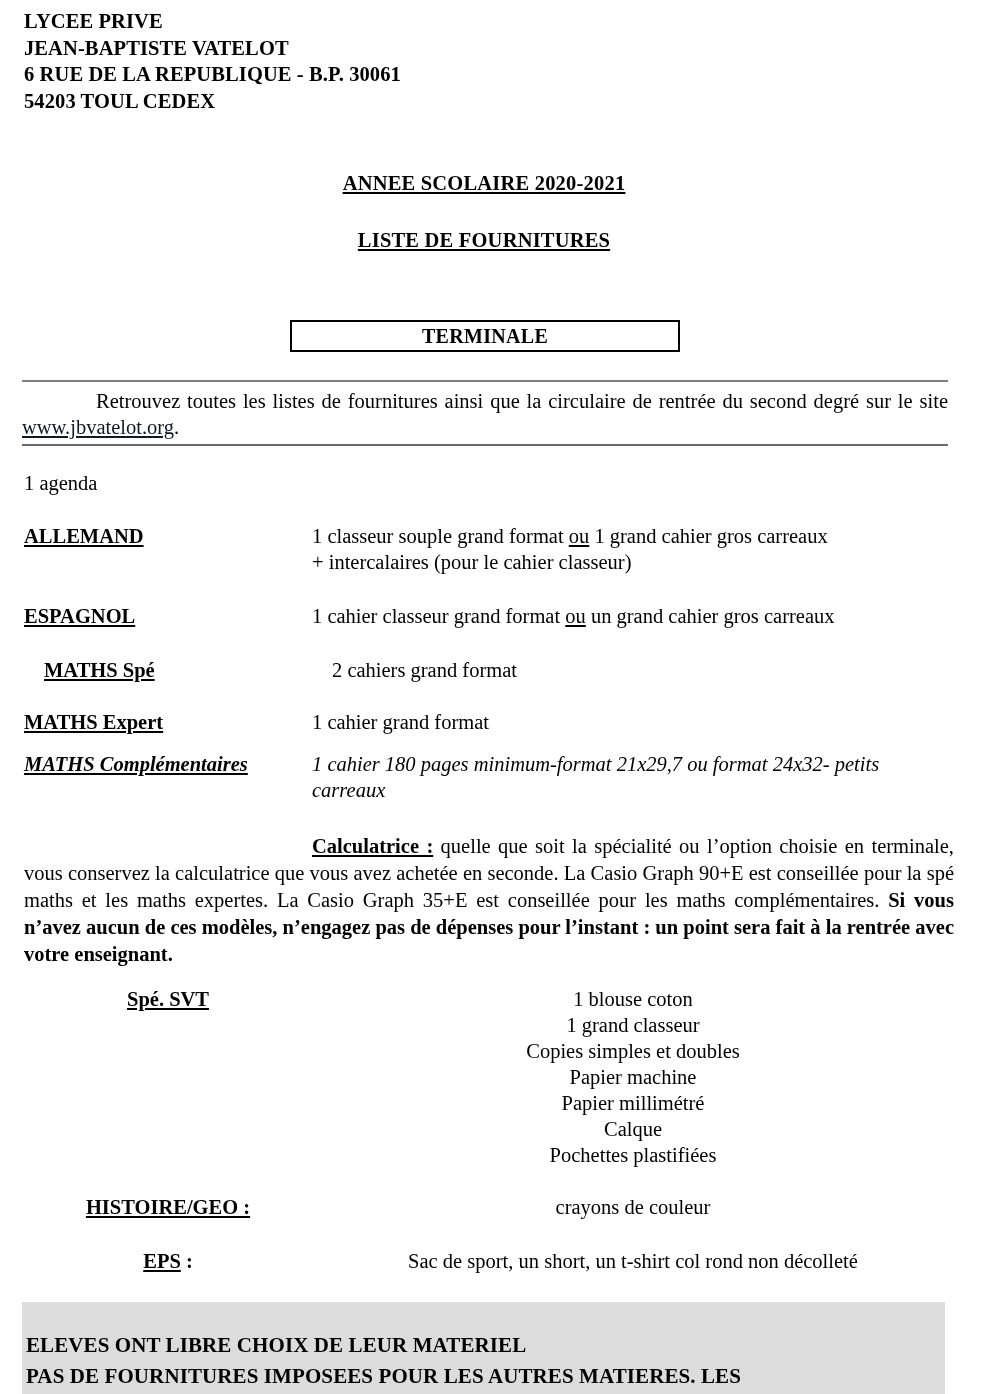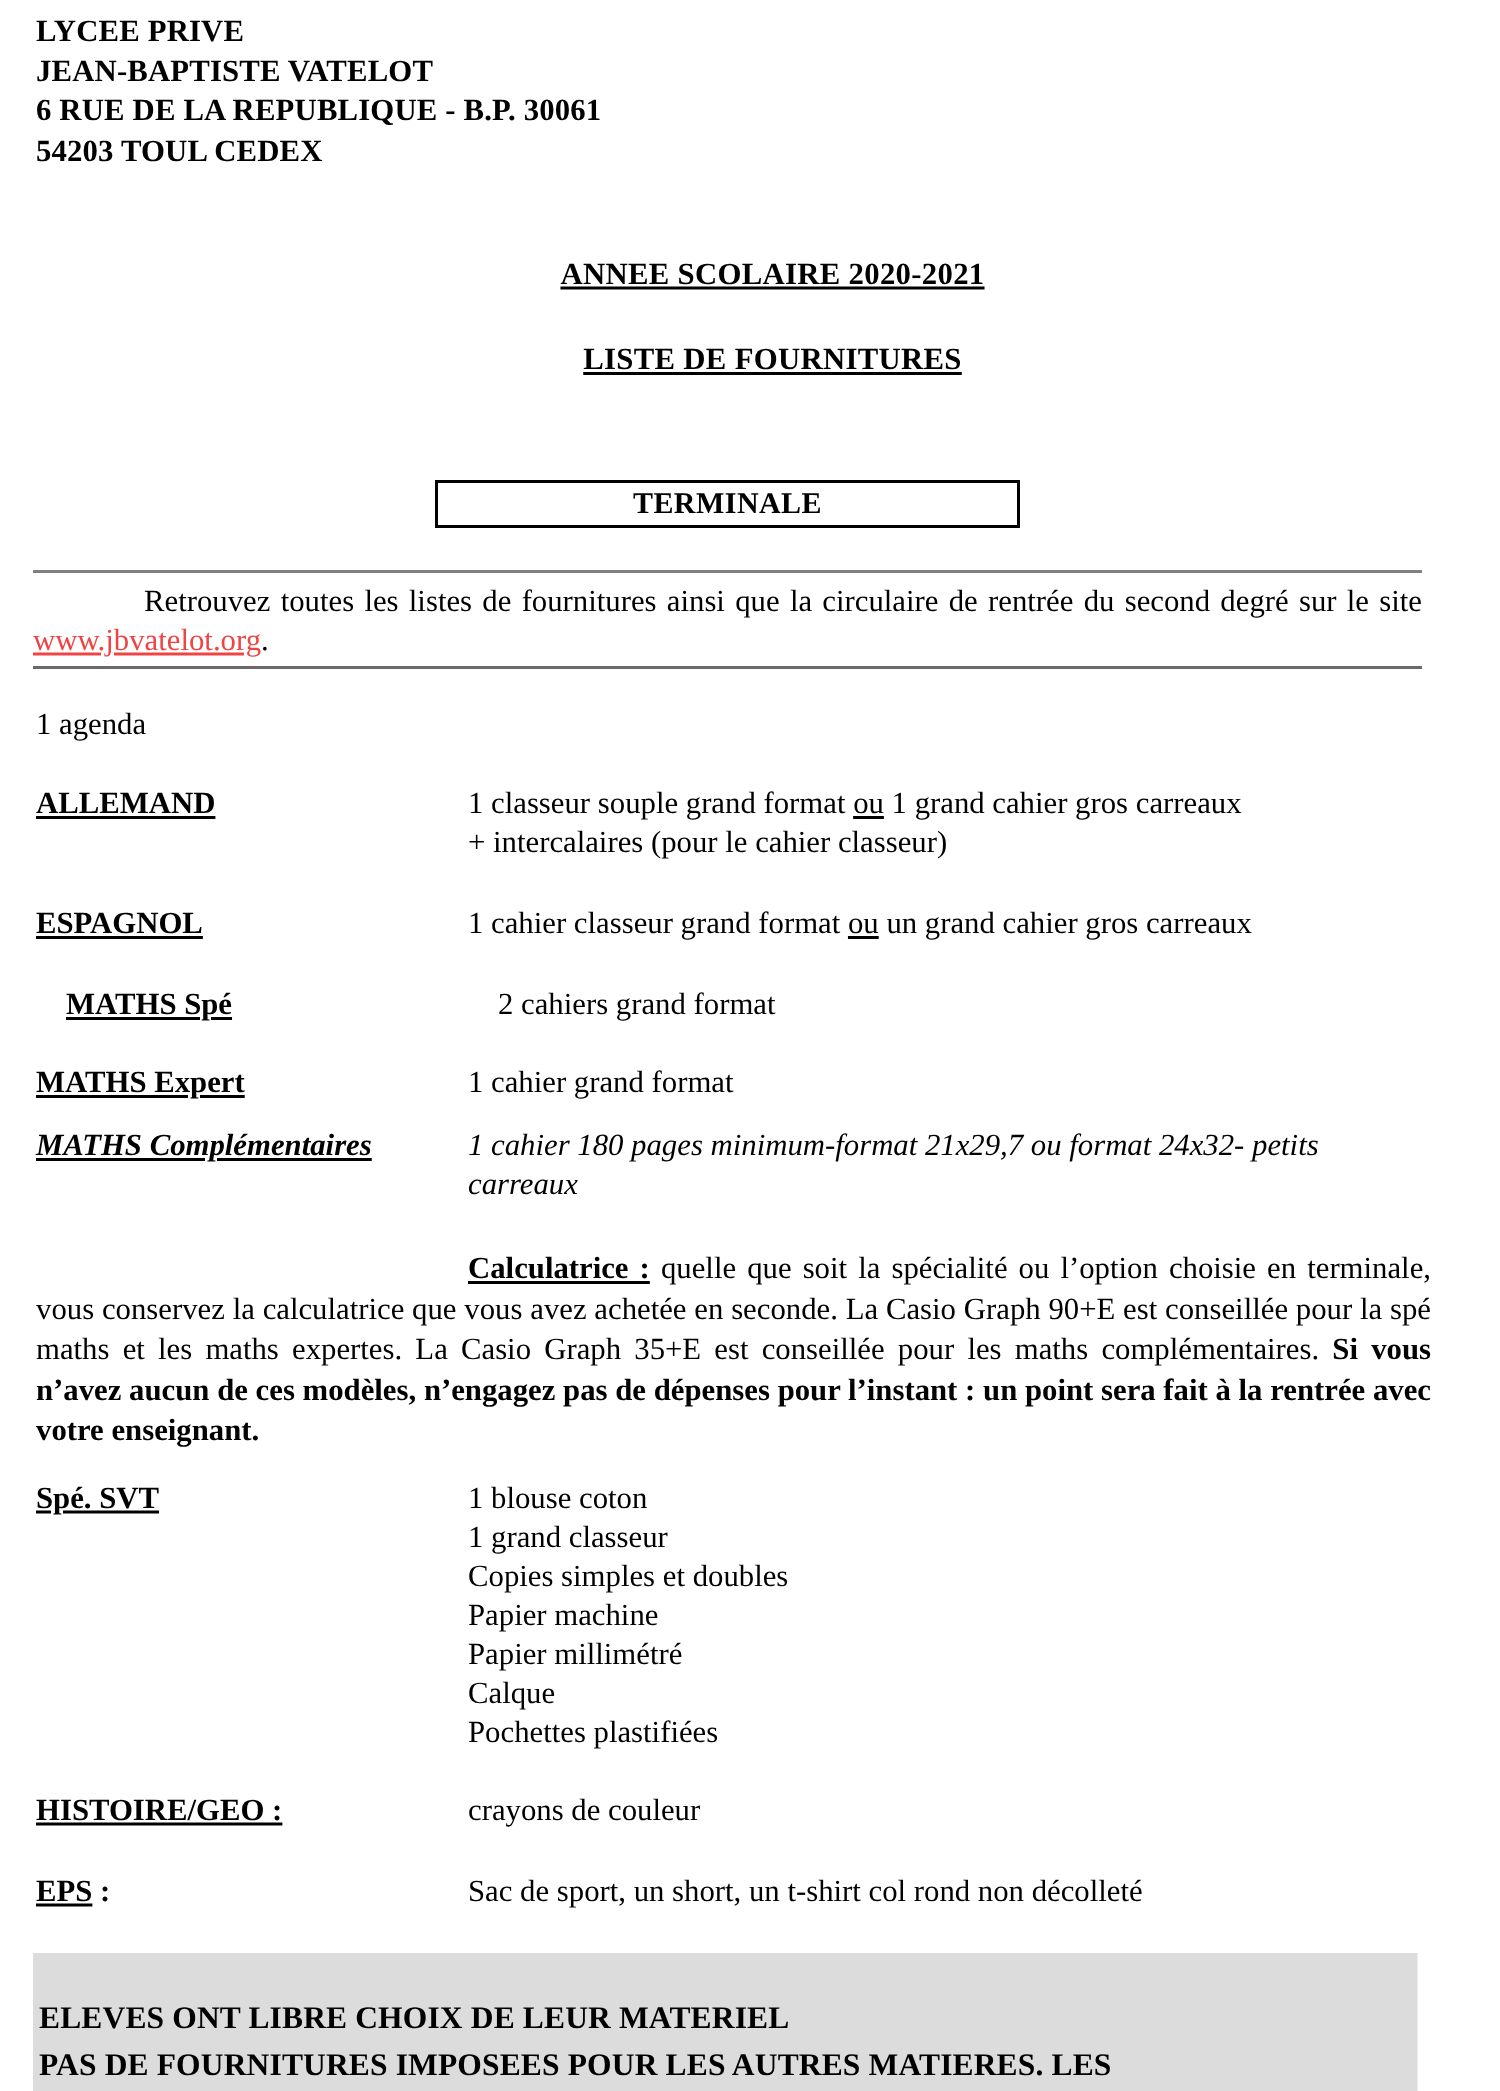--- a/index.html
+++ b/index.html
@@ -35,21 +35,20 @@
   }
   .letterhead div { white-space: pre; }
 
   
   .title-block {
     position: absolute;
     left: 0;
     top: 172px;
     width: 968px;
     text-align: center;
-    padding-left: 31px;
   }
   .doc-title {
     font-weight: bold;
     font-size: 20.5px;
     text-decoration: underline;
     letter-spacing: 0.2px;
   }
   .doc-title.second { margin-top: 34px; }
 
   
@@ -84,21 +83,21 @@
   }
   .intro p {
     margin: 0;
     font-size: 20.5px;
     line-height: 26px;
     text-indent: 74px;
     text-align: justify;
     text-justify: inter-word;
   }
   a.site-link {
-    color: #ef4444;
+    color: #0f172a;
     text-decoration: underline;
   }
 
   
   .agenda {
     position: absolute;
     left: 24px;
     top: 472px;
     font-size: 20.5px;
   }
@@ -236,21 +235,21 @@
         <div>1 cahier 180 pages minimum-format 21x29,7 ou format 24x32- petits carreaux</div>
       </div>
     </div>
 
   </div>
 
   <div class="calc">
     <span class="lead"><span class="hdr">Calculatrice :</span></span><span> quelle que soit la spécialité ou l’option choisie en terminale, vous conservez la calculatrice que vous avez achetée en seconde. La Casio Graph 90+E est conseillée pour la spé maths et les maths expertes. La Casio Graph 35+E est conseillée pour les maths complémentaires. </span><b>Si vous n’avez aucun de ces modèles, n’engagez pas de dépenses pour l’instant : un point sera fait à la rentrée avec votre enseignant.</b>
   </div>
 
-  <div class="rows" style="top:986px;">
+  <div class="rows" style="top:986px;text-align:center;">
 
     <div class="row svt">
       <div class="subject"><u>Spé. SVT</u></div>
       <div class="items">
         <div>1 blouse coton</div>
         <div>1 grand classeur</div>
         <div>Copies simples et doubles</div>
         <div>Papier machine</div>
         <div>Papier millimétré</div>
         <div>Calque</div>

